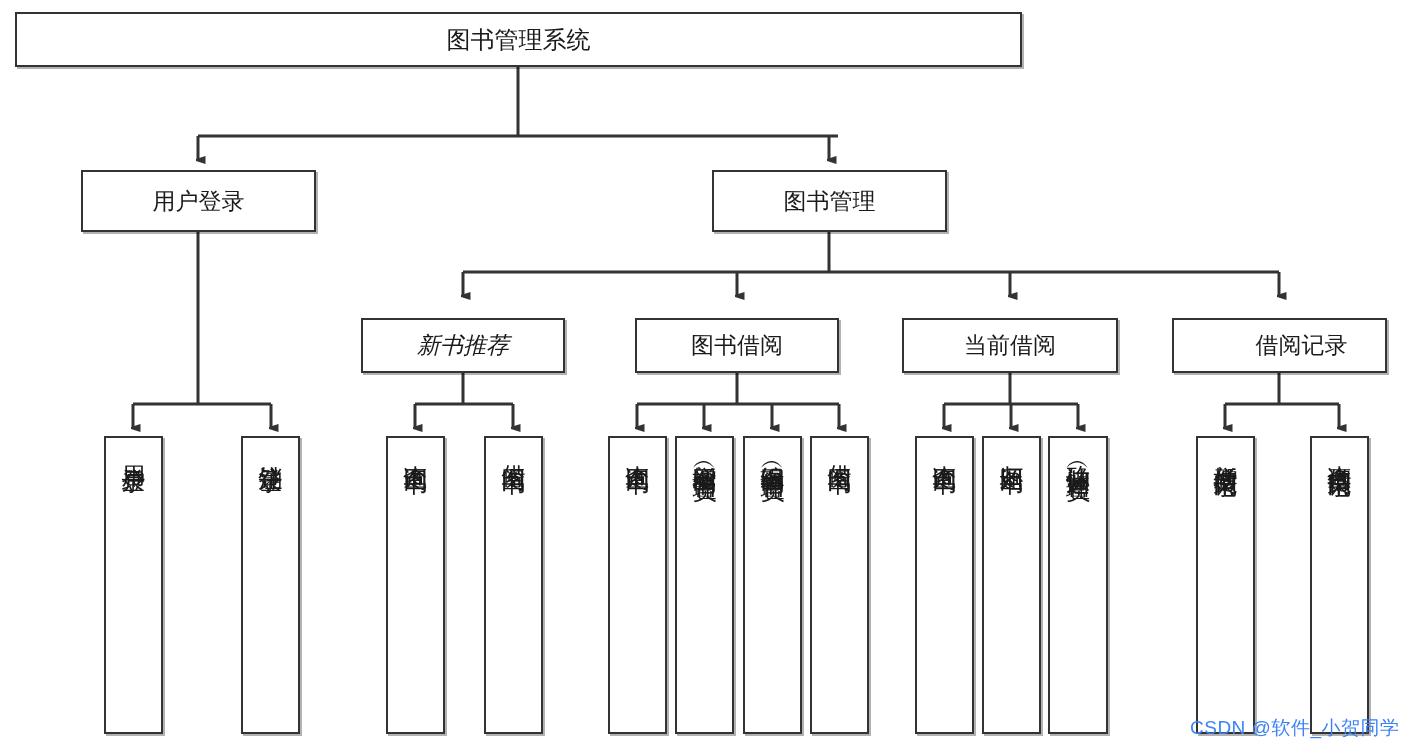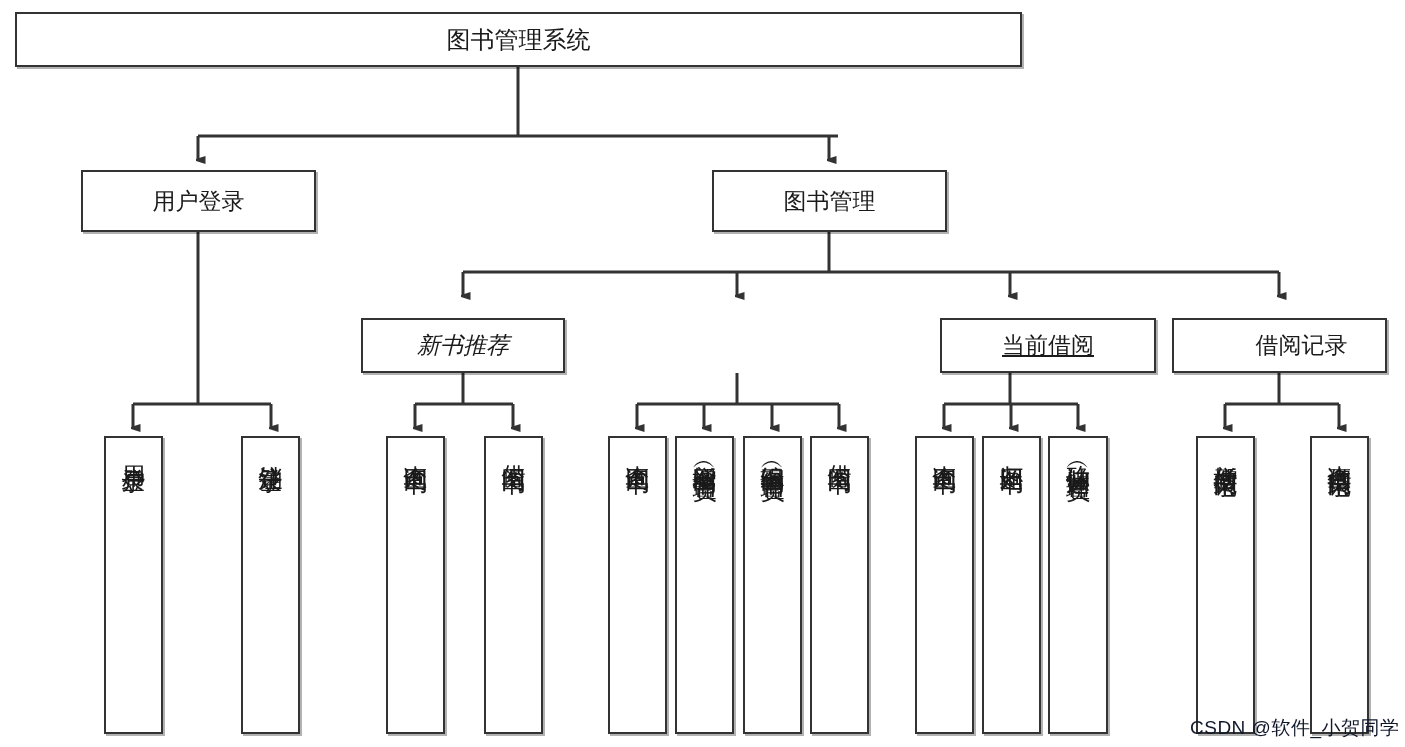--- a/index.html
+++ b/index.html
@@ -57,21 +57,21 @@
     writing-mode: vertical-rl;
     text-orientation: upright;
     font-size: 24px;
     letter-spacing: 2px;
     line-height: 1;
     white-space: nowrap;
   }
   .watermark {
     position: absolute;
     font-size: 19px;
-    color: #0f172a;
+    color: #3b82f6;
     white-space: nowrap;
     letter-spacing: 0.5px;
   }
 </style>
 </head>
 <body>
 
 <div id="canvas">
 
   <svg id="wires" viewBox="0 0 1405 747" xmlns="http://www.w3.org/2000/svg">
@@ -144,21 +144,24 @@
   <div class="node horiz" style="left:81px; top:170px; width:235px; height:62px;">
     <span class="node-label">用户登录</span>
   </div>
   <div class="node horiz" style="left:712px; top:170px; width:235px; height:62px;">
     <span class="node-label">图书管理</span>
   </div>
 
   <div class="node horiz" style="left:361px; top:318px; width:204px; height:55px;font-style:italic;">
     <span class="node-label">新书推荐</span>
   </div>
-  <div class="node horiz" style="left:940px; top:318px; width:216px; height:55px;text-decoration:underline;">
+  <div class="node horiz" style="left:635px; top:318px; width:204px; height:55px;">
+    <span class="node-label">图书借阅</span>
+  </div>
+  <div class="node horiz" style="left:902px; top:318px; width:216px; height:55px;">
     <span class="node-label">当前借阅</span>
   </div>
   <div class="node horiz" style="left:1172px; top:318px; width:215px; height:55px;padding-left:44px;">
     <span class="node-label">借阅记录</span>
   </div>
 
   <div class="node vert" style="left:104px; top:436px; width:59px; height:298px;">
     <span class="node-label">用户登录</span>
   </div>
   <div class="node vert" style="left:241px; top:436px; width:59px; height:298px;">

